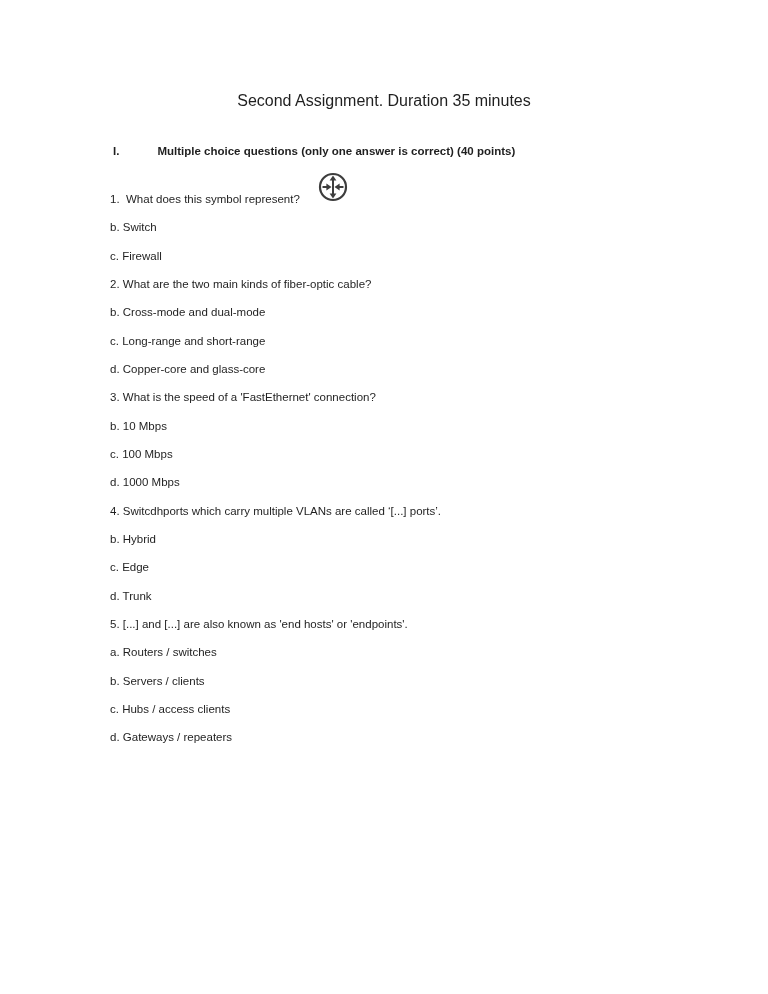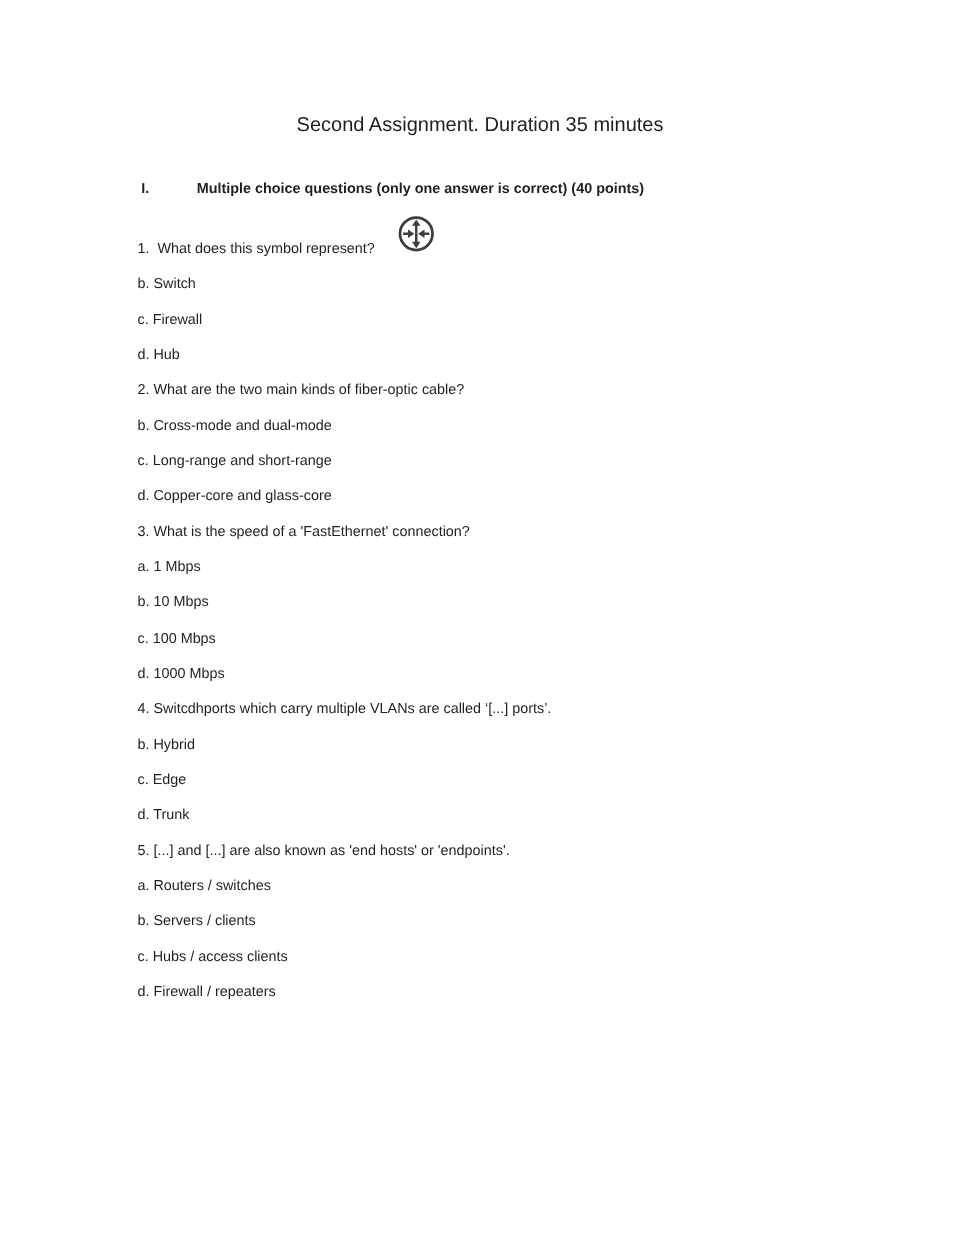--- a/index.html
+++ b/index.html
@@ -90,42 +90,36 @@
           <polygon points="16.5,15 21.6,11.6 21.6,18.4" fill="#3d3d3d"></polygon>
         </svg>
       </span>
     </div>
     <div class="line">
         <span class="txt">b. Switch</span>
       </div>
     <div class="line">
         <span class="txt">c. Firewall</span>
       </div>
-    <div class="line">
-        <span class="txt">d. Hub</span>
-      </div>
 
     <div class="line">
         <span class="txt">2. What are the two main kinds of fiber-optic cable?</span>
       </div>
     <div class="line">
         <span class="txt">b. Cross-mode and dual-mode</span>
       </div>
     <div class="line">
         <span class="txt">c. Long-range and short-range</span>
       </div>
     <div class="line">
         <span class="txt">d. Copper-core and glass-core</span>
       </div>
 
     <div class="line">
         <span class="txt">3. What is the speed of a 'FastEthernet' connection?</span>
-      </div>
-    <div class="line">
-        <span class="txt">a. 1 Mbps</span>
       </div>
     <div class="line">
         <span class="txt">b. 10 Mbps</span>
       </div>
     <div class="line">
         <span class="txt">c. 100 Mbps</span>
       </div>
     <div class="line">
         <span class="txt">d. 1000 Mbps</span>
       </div>
@@ -149,17 +143,17 @@
     <div class="line">
         <span class="txt">a. Routers / switches</span>
       </div>
     <div class="line">
         <span class="txt">b. Servers / clients</span>
       </div>
     <div class="line">
         <span class="txt">c. Hubs / access clients</span>
       </div>
     <div class="line">
-        <span class="txt">d. Firewall / repeaters</span>
+        <span class="txt">d. Gateways / repeaters</span>
       </div>
 
   </div>
 </div>
 
 </body></html>

